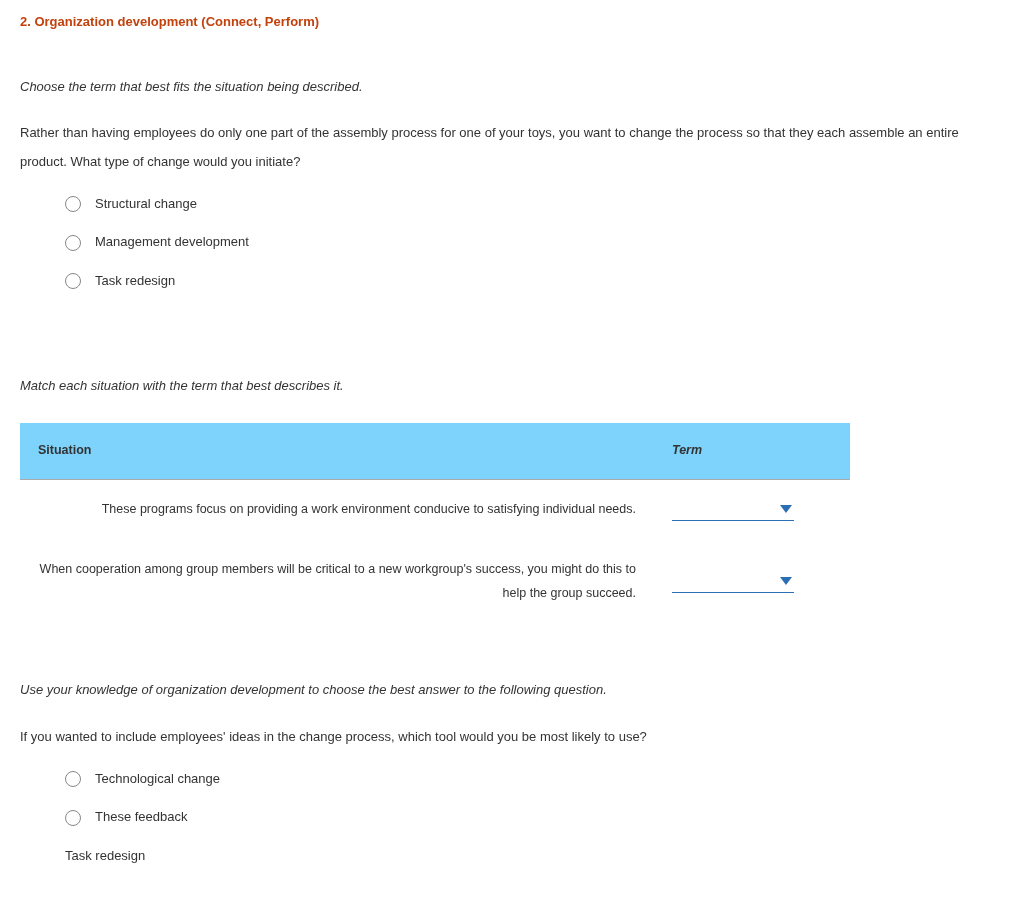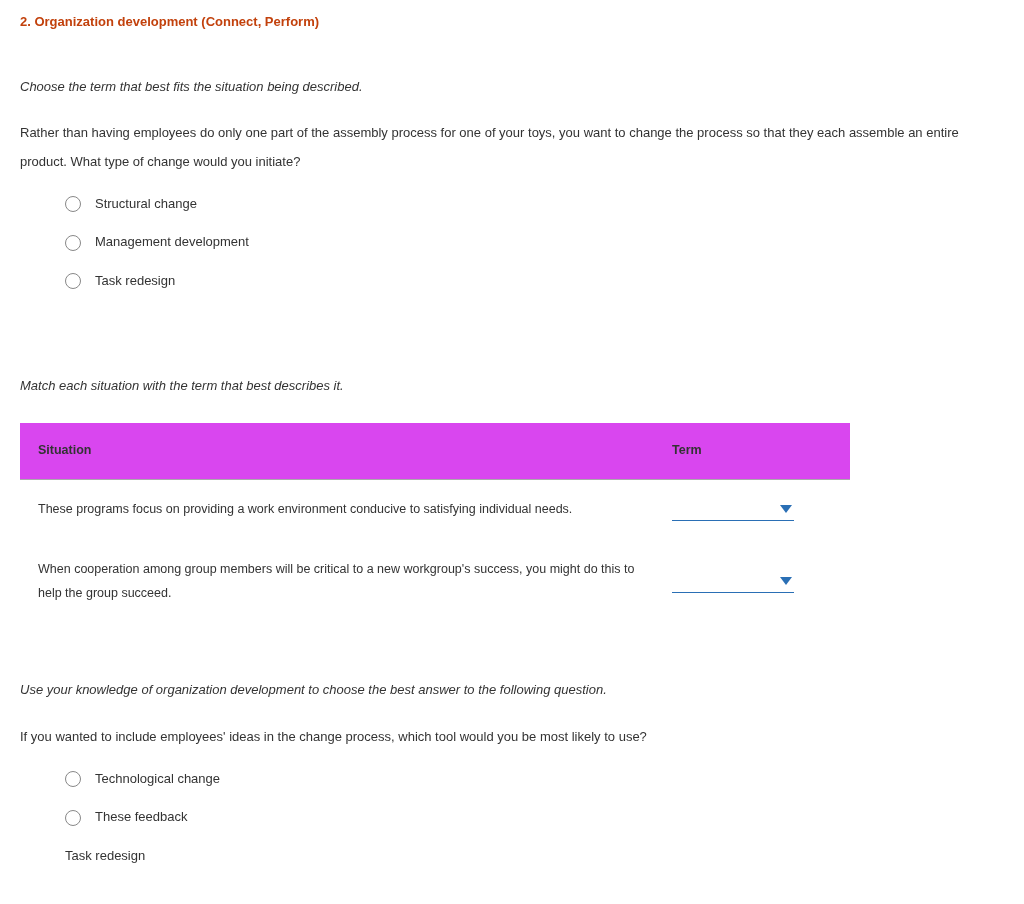--- a/index.html
+++ b/index.html
@@ -45,34 +45,36 @@
   .match-table {
     border-collapse: collapse;
     width: 830px;
     margin-top: 25px;
     margin-bottom: 55px;
     font-size: 12.5px;
   }
   .match-table th {
     text-align: left;
     padding: 16px 18px;
-    background: #d946ef;
+    background: #7dd3fc;
     font-weight: bold;
     border-bottom: 1px solid #aaa;
   }
   .match-table td {
     padding: 18px 18px;
     vertical-align: middle;
     line-height: 1.9;
+    text-align: right;
   }
   .match-table tr.alt td {
     background: #f2f2f2;
   }
   .term-cell {
     width: 160px;
+    font-style: italic;
   }
   .dropdown {
     width: 120px;
     height: 22px;
     border: none;
     border-bottom: 1px solid #2a6fb5;
     display: flex;
     justify-content: flex-end;
     align-items: center;
     padding-right: 2px;

